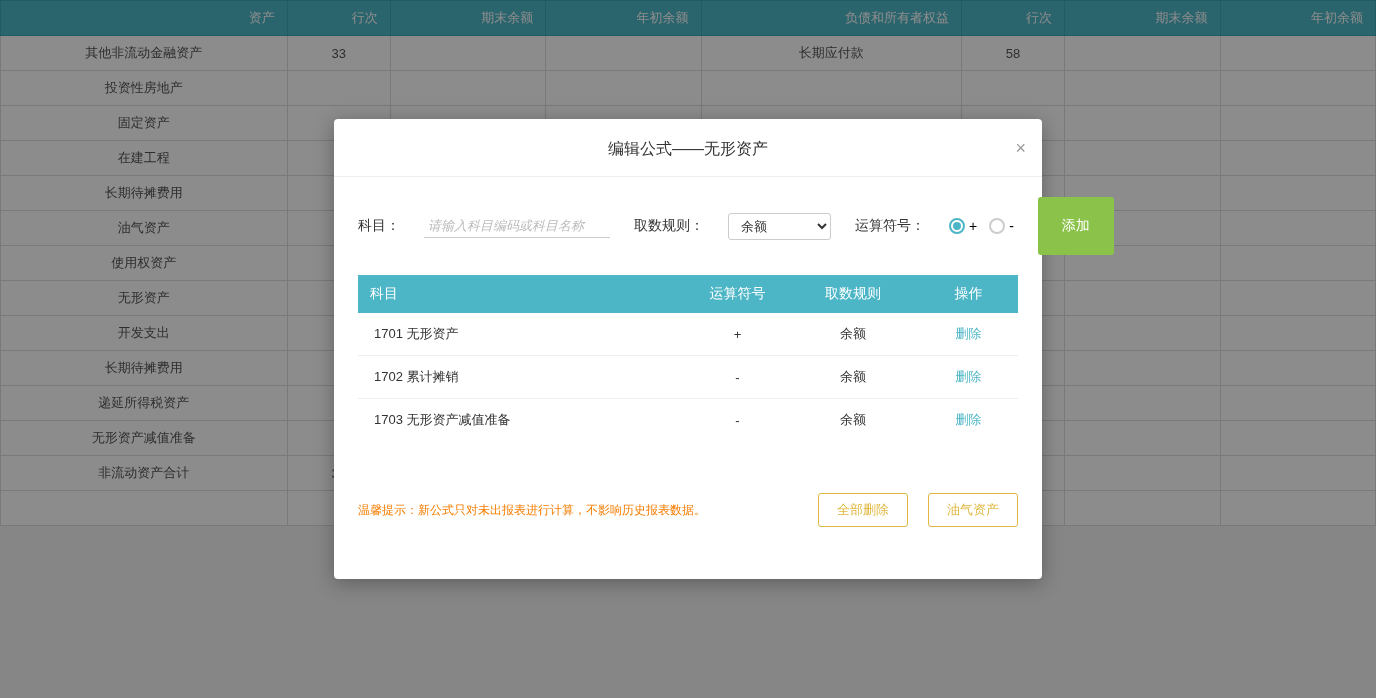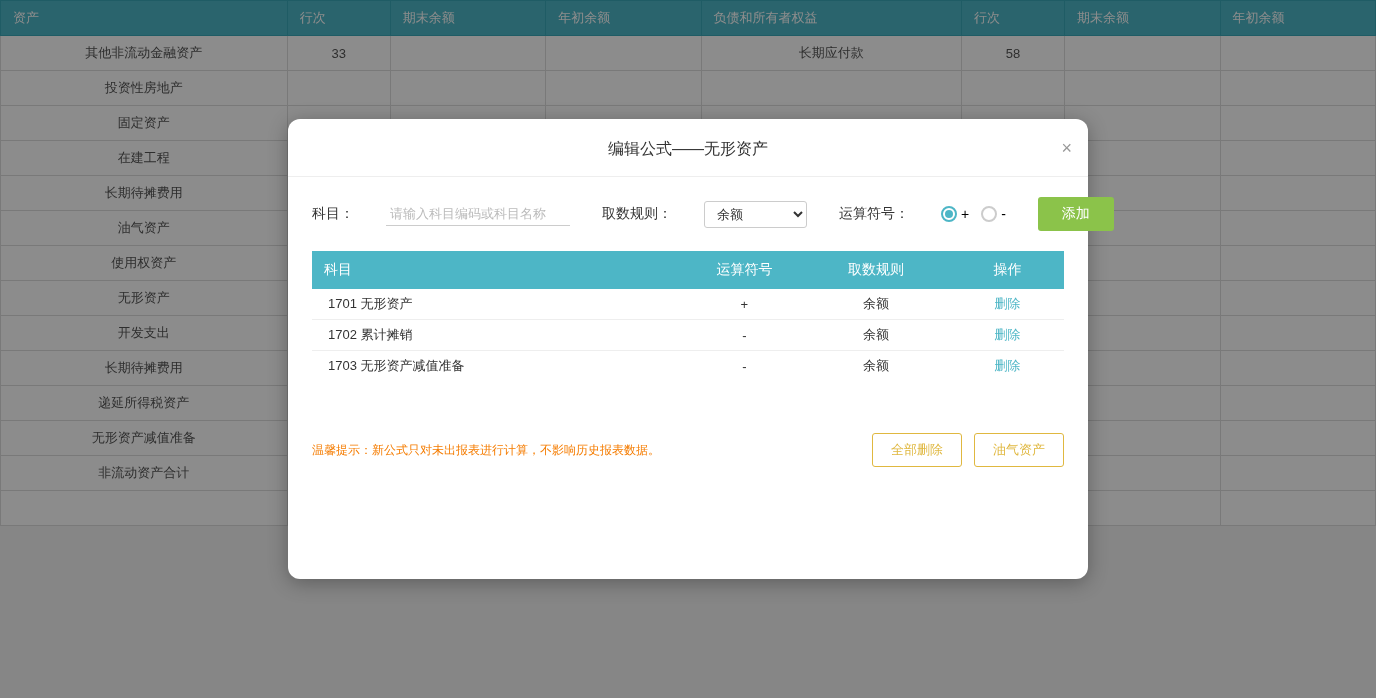--- a/index.html
+++ b/index.html
@@ -24,21 +24,21 @@
       border-collapse: collapse;
       font-size: 13px;
       color: #333;
     }
 
     .bg-table th {
       background: #4db6c6;
       color: #fff;
       padding: 8px 12px;
       border: 1px solid #3aa8b8;
-      text-align: left;
+      text-align: right;
       font-weight: normal;
     }
 
     .bg-table td {
       padding: 8px 12px;
       border: 1px solid #ddd;
       background: #fff;
       text-align: center;
       color: #555;
     }
@@ -49,22 +49,22 @@
       top: 0; left: 0; right: 0; bottom: 0;
       background: rgba(0,0,0,0.45);
       display: flex;
       align-items: center;
       justify-content: center;
       z-index: 10;
     }
 
     .modal {
       background: #fff;
-      border-radius: 12px;
-      width: 800px;
+      border-radius: 4px;
+      width: 708px;
       min-height: 460px;
       position: relative;
       box-shadow: 0 4px 20px rgba(0,0,0,0.3);
       padding: 0;
     }
 
     .modal-header {
       text-align: center;
       padding: 20px 24px 16px;
       font-size: 16px;
@@ -88,39 +88,40 @@
     }
 
     .modal-body {
       padding: 20px 24px;
     }
 
     
     .form-row {
       display: flex;
       align-items: center;
-      gap: 32px;
+      gap: 24px;
       margin-bottom: 20px;
     }
 
     .form-label {
       color: #333;
       white-space: nowrap;
       font-size: 14px;
     }
 
     .form-input {
       border: none;
       border-bottom: 1px solid #ccc;
       outline: none;
       padding: 4px 4px;
       font-size: 13px;
       color: #999;
       width: 200px;
       background: transparent;
+      font-style: italic;
     }
 
     .form-input::placeholder { color: #bbb; }
 
     .form-select-wrap {
       display: flex;
       align-items: center;
       gap: 4px;
     }
 
@@ -172,21 +173,21 @@
     }
 
     .radio-circle.unchecked {
       border-color: #ccc;
     }
 
     .btn-add {
       background: #8bc34a;
       color: #fff;
       border: none;
-      padding: 8px 24px;
+      padding: 20px 24px;
       border-radius: 3px;
       font-size: 14px;
       cursor: pointer;
       white-space: nowrap;
       margin-left: auto;
     }
 
     
     .data-table {
       width: 100%;
@@ -196,21 +197,21 @@
 
     .data-table thead tr th {
       background: #4db6c6;
       color: #fff;
       padding: 10px 12px;
       font-weight: normal;
       font-size: 14px;
     }
 
     .data-table tbody tr td {
-      padding: 6px 16px;
+      padding: 12px 16px;
       border-bottom: 1px solid #eee;
       text-align: center;
       color: #333;
       font-size: 13px;
     }
 
     .data-table tbody tr:last-child td {
       border-bottom: none;
     }
 
@@ -230,21 +231,21 @@
       justify-content: space-between;
     }
 
     .footer-tip {
       font-size: 12px;
       color: #f57c00;
     }
 
     .footer-btns {
       display: flex;
-      gap: 12px;
+      gap: 20px;
     }
 
     .btn-outline {
       background: #fff;
       border: 1px solid #e0b840;
       color: #e0b840;
       padding: 7px 18px;
       border-radius: 3px;
       font-size: 13px;
       cursor: pointer;

